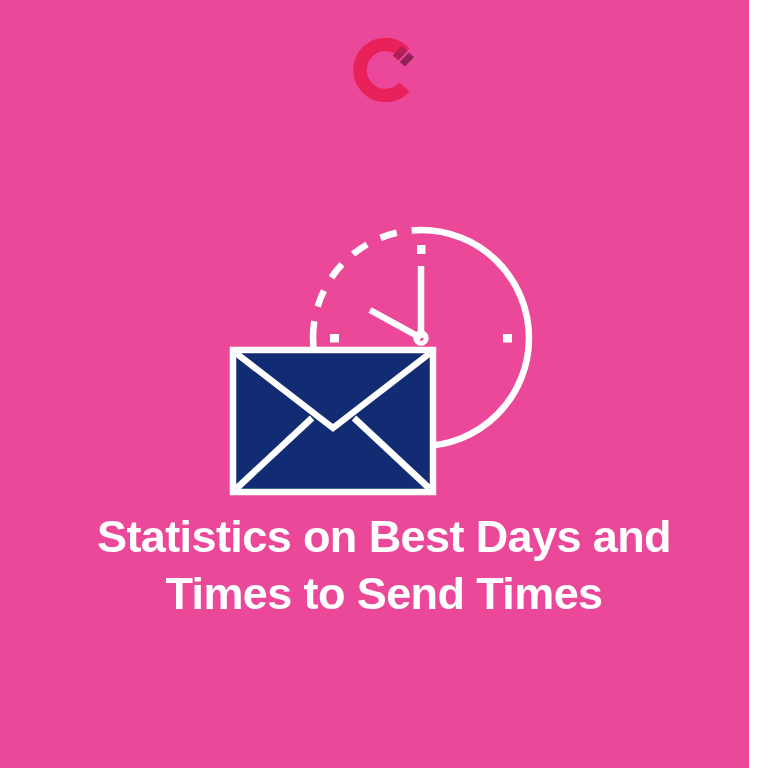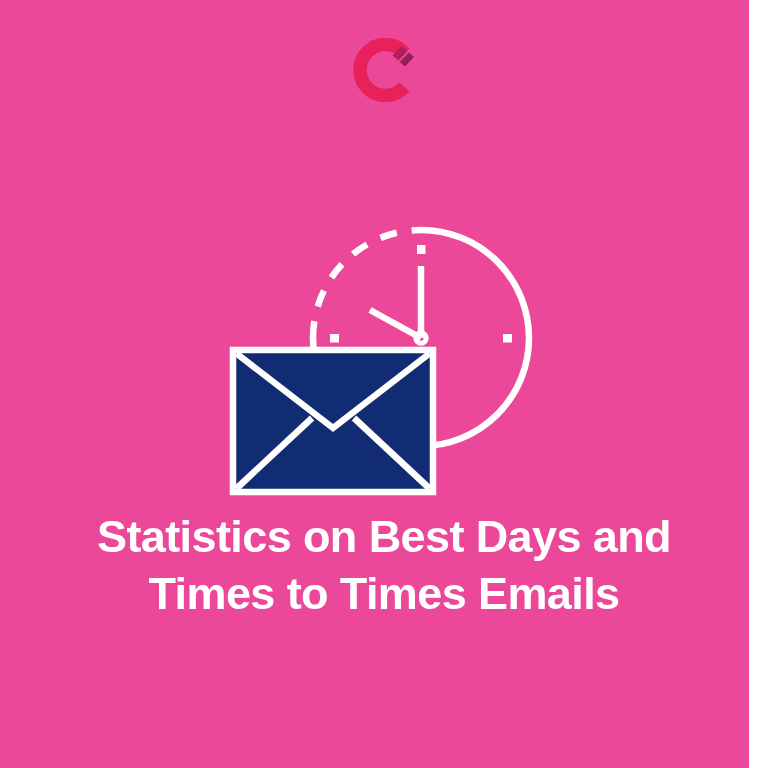--- a/index.html
+++ b/index.html
@@ -113,16 +113,16 @@
 
         <line x1="236.5" y1="488.5" x2="312" y2="418" stroke="#FFFFFF" stroke-width="6.5"></line>
 
         <line x1="429.5" y1="488.5" x2="354" y2="418" stroke="#FFFFFF" stroke-width="6.5"></line>
       </g>
     </svg>
   </div>
 
   <div class="title-block">
     <span class="title-line">Statistics on Best Days and</span>
-    <span class="title-line">Times to Times Emails</span>
+    <span class="title-line">Times to Send Times</span>
   </div>
 
 </div>
 
 </body></html>

